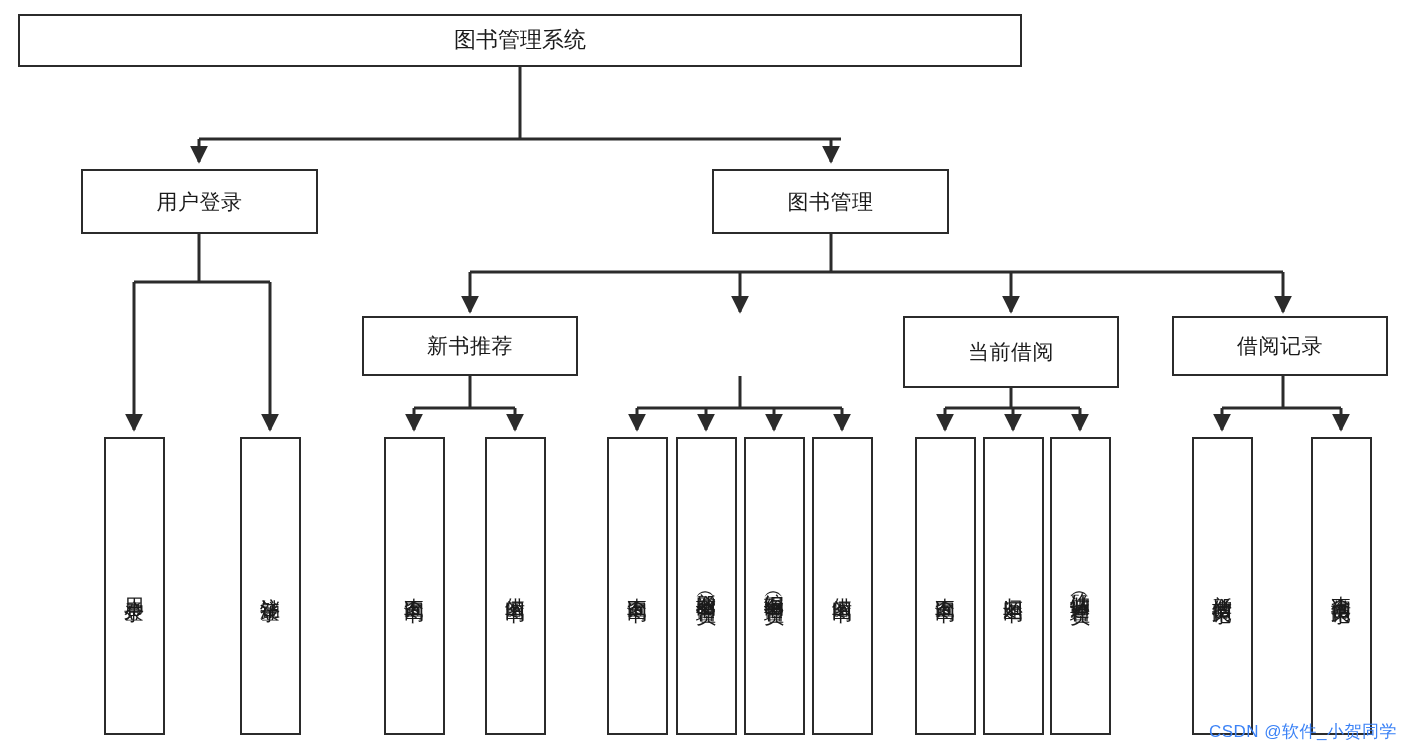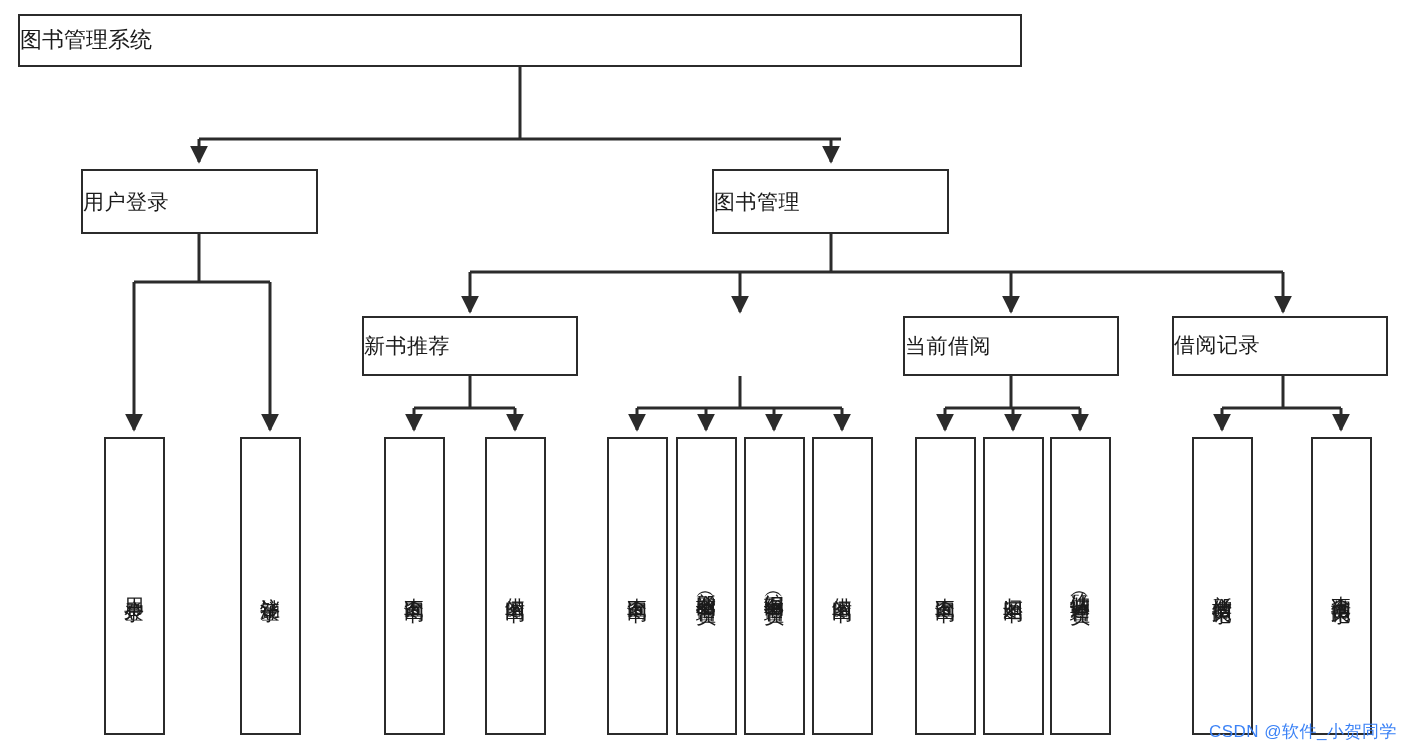--- a/index.html
+++ b/index.html
@@ -26,20 +26,21 @@
     height: 747px;
     pointer-events: none;
   }
   .node {
     position: absolute;
     box-sizing: border-box;
     border: 2px solid #2b2b2b;
     background: #ffffff;
     display: flex;
     align-items: center;
+    justify-content: center;
     color: #1a1a1a;
     line-height: 1.12;
     text-align: center;
   }
   .node.horiz {
     font-size: 21px;
     letter-spacing: 0.5px;
   }
   .node.root {
     font-size: 22px;
@@ -136,24 +137,24 @@
   <div class="node horiz" style="left:81px; top:169px; width:237px; height:65px;">
     <span>用户登录</span>
   </div>
   <div class="node horiz" style="left:362px; top:316px; width:216px; height:60px;">
     <span>新书推荐</span>
   </div>
 
   <div class="node horiz" style="left:712px; top:169px; width:237px; height:65px;">
     <span>图书管理</span>
   </div>
-  <div class="node horiz" style="left:903px; top:316px; width:216px; height:60px;">
+  <div class="node horiz" style="left:903px; top:316px; width:216px; height:72px;">
     <span>当前借阅</span>
   </div>
-  <div class="node horiz" style="left:1172px; top:316px; width:216px; height:60px;font-family:Liberation Serif, serif;">
+  <div class="node horiz" style="left:1172px; top:316px; width:216px; height:60px;">
     <span>借阅记录</span>
   </div>
 
   <div class="node leaf leaf-mid" style="left:104px; top:437px; width:61px; height:298px;">
     <span class="vtext" style="margin-top: 139px;">用户登录</span>
   </div>
   <div class="node leaf leaf-mid" style="left:240px; top:437px; width:61px; height:298px;">
     <span class="vtext" style="margin-top: 139px;">注销登录</span>
   </div>
 

